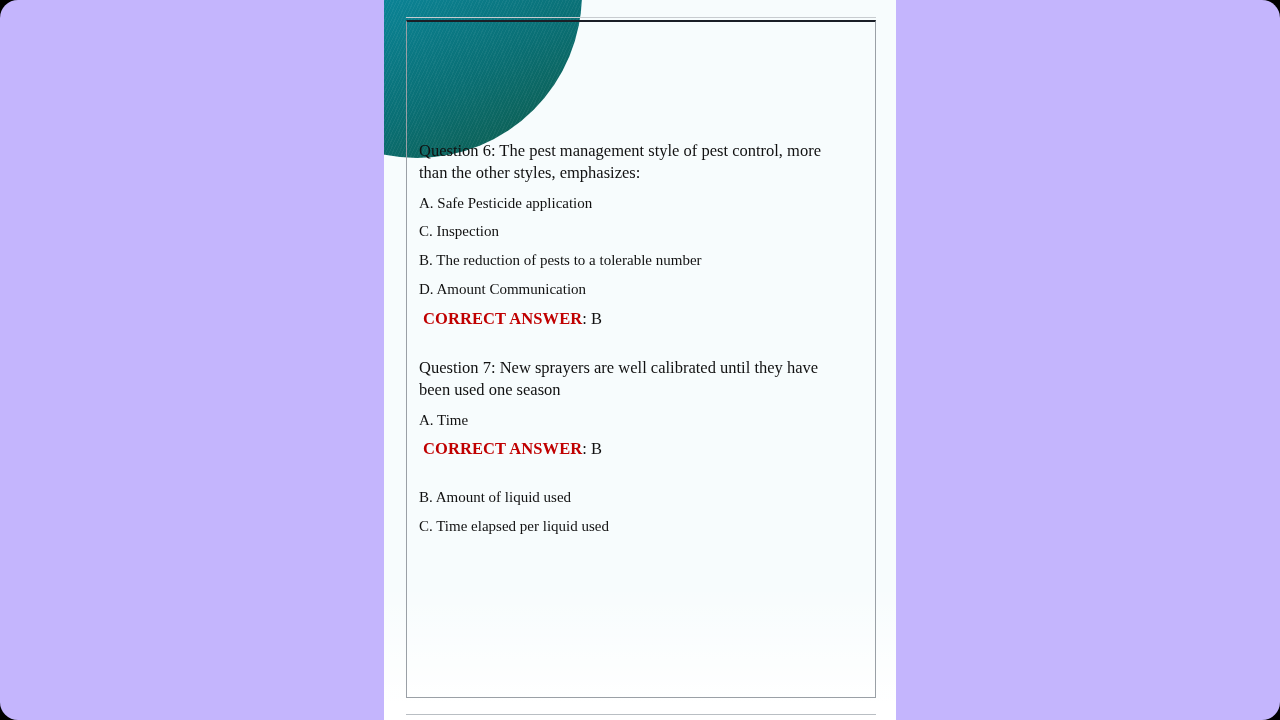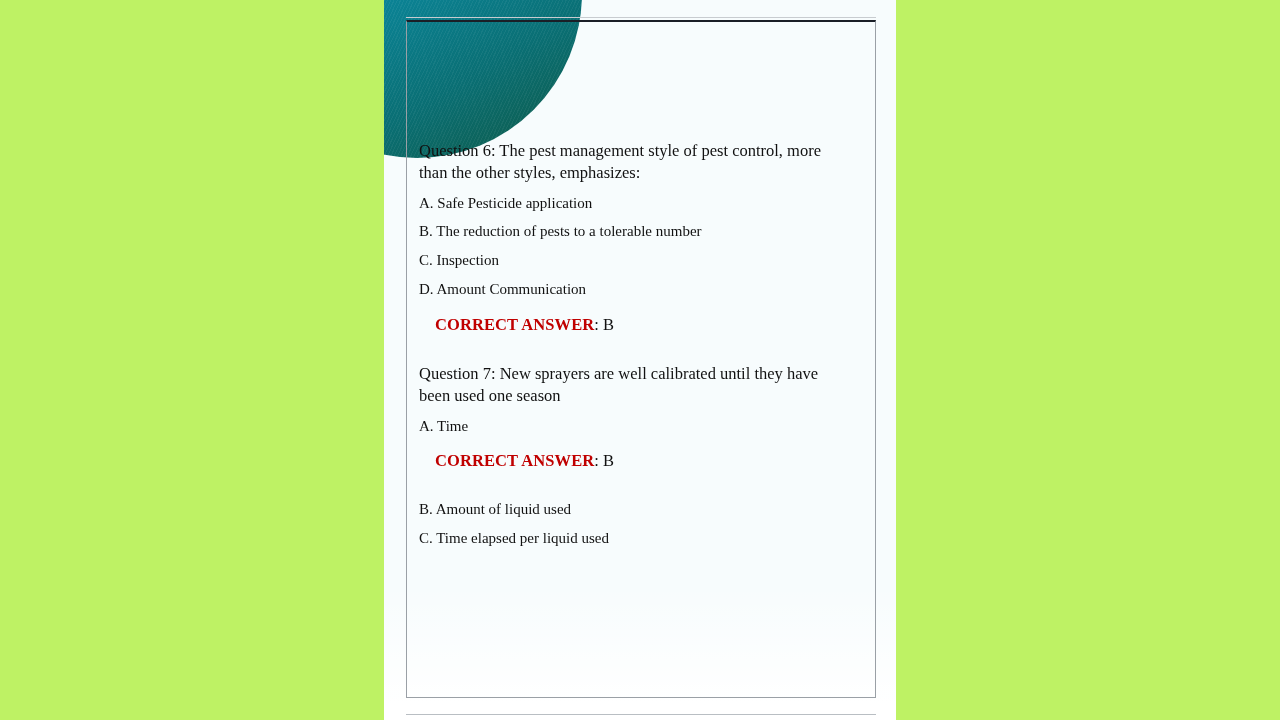--- a/index.html
+++ b/index.html
@@ -11,21 +11,22 @@
     overflow: hidden;
   }
   body {
     font-family: "Liberation Serif", "DejaVu Serif", serif;
   }
 
   #viewer {
     position: relative;
     width: 1280px;
     height: 720px;
-    background: #bef264;
+    background: #c4b5fd;
+    border-radius: 18px;
   }
 
   
   .slide-page {
     position: absolute;
     left: 384px;
     top: 0px;
     width: 512px;
     height: 705px;
     background: #f7fcfd;
@@ -124,21 +125,21 @@
     line-height: 1.32;
     color: #111111;
   }
   .q-option {
     margin: 0 0 10px 0;
     font-size: 15px;
     line-height: 1.25;
     color: #111111;
   }
   .q-answer {
-    margin: 16px;
+    margin: 4px;
     font-size: 16.5px;
     line-height: 1.25;
     color: #111111;
   }
   .q-answer .ans-label {
     color: #c00000;
     font-weight: bold;
     letter-spacing: 0.1px;
   }
   .q-answer .ans-value {
@@ -156,22 +157,22 @@
   </div>
 
   <div class="frame-top-hairline"></div>
   <div class="content-frame"></div>
 
   <div class="slide-body">
 
     <div class="qblock">
       <p class="q-stem">Question 6: The pest management style of pest control, more than the other styles, emphasizes:</p>
       <p class="q-option">A. Safe Pesticide application</p>
+      <p class="q-option">C. Inspection</p>
       <p class="q-option">B. The reduction of pests to a tolerable number</p>
-      <p class="q-option">C. Inspection</p>
       <p class="q-option">D. Amount Communication</p>
       <p class="q-answer"><span class="ans-label">CORRECT ANSWER</span><span class="ans-value">: B</span></p>
     </div>
 
     <div class="qblock">
       <p class="q-stem">Question 7: New sprayers are well calibrated until they have been used one season</p>
       <p class="q-option">A. Time</p>
       <p class="q-answer"><span class="ans-label">CORRECT ANSWER</span><span class="ans-value">: B</span></p>
     </div>
 

